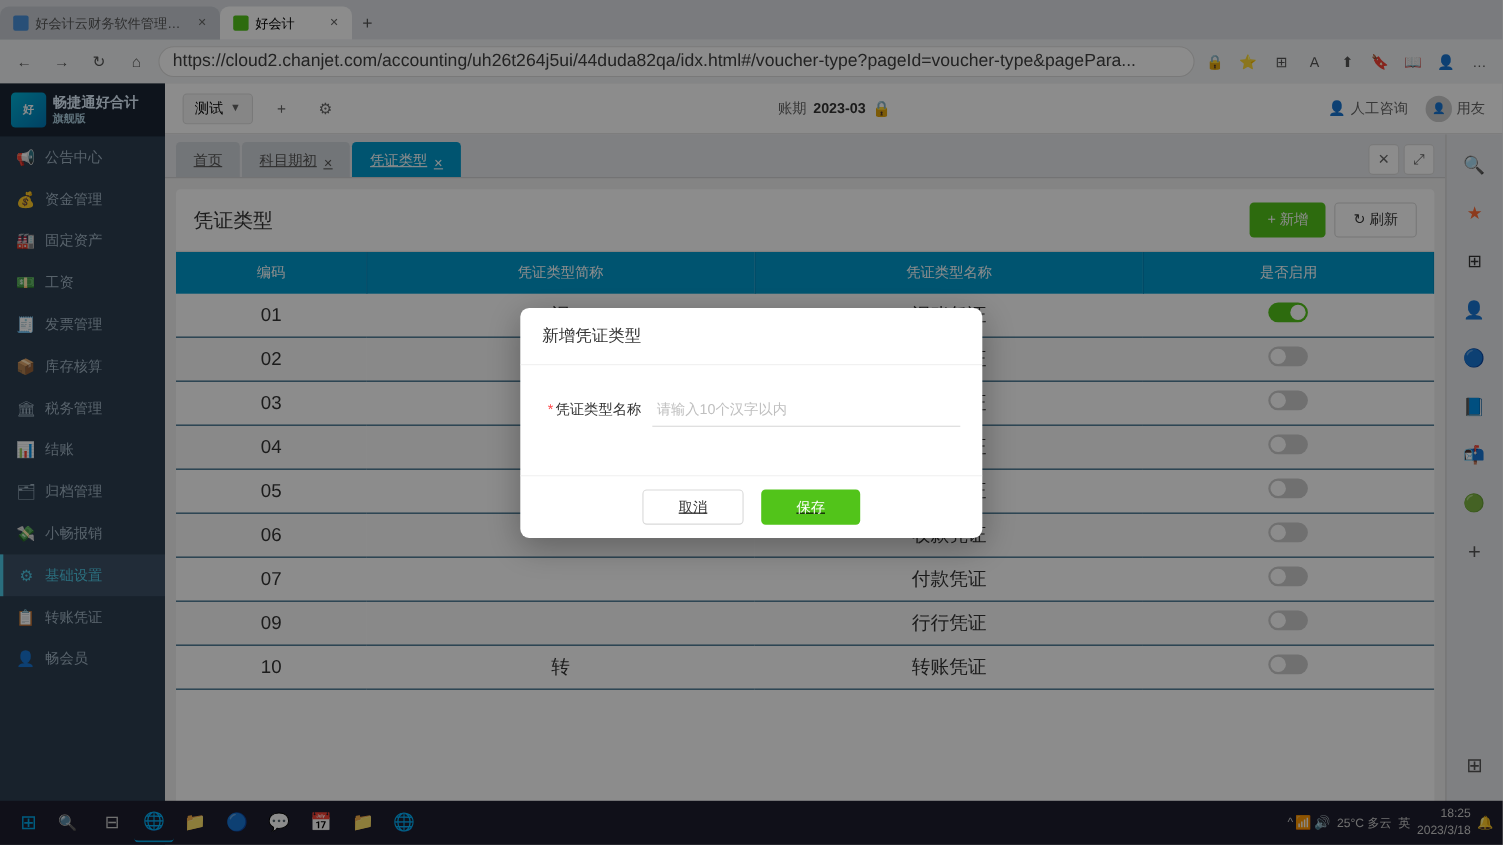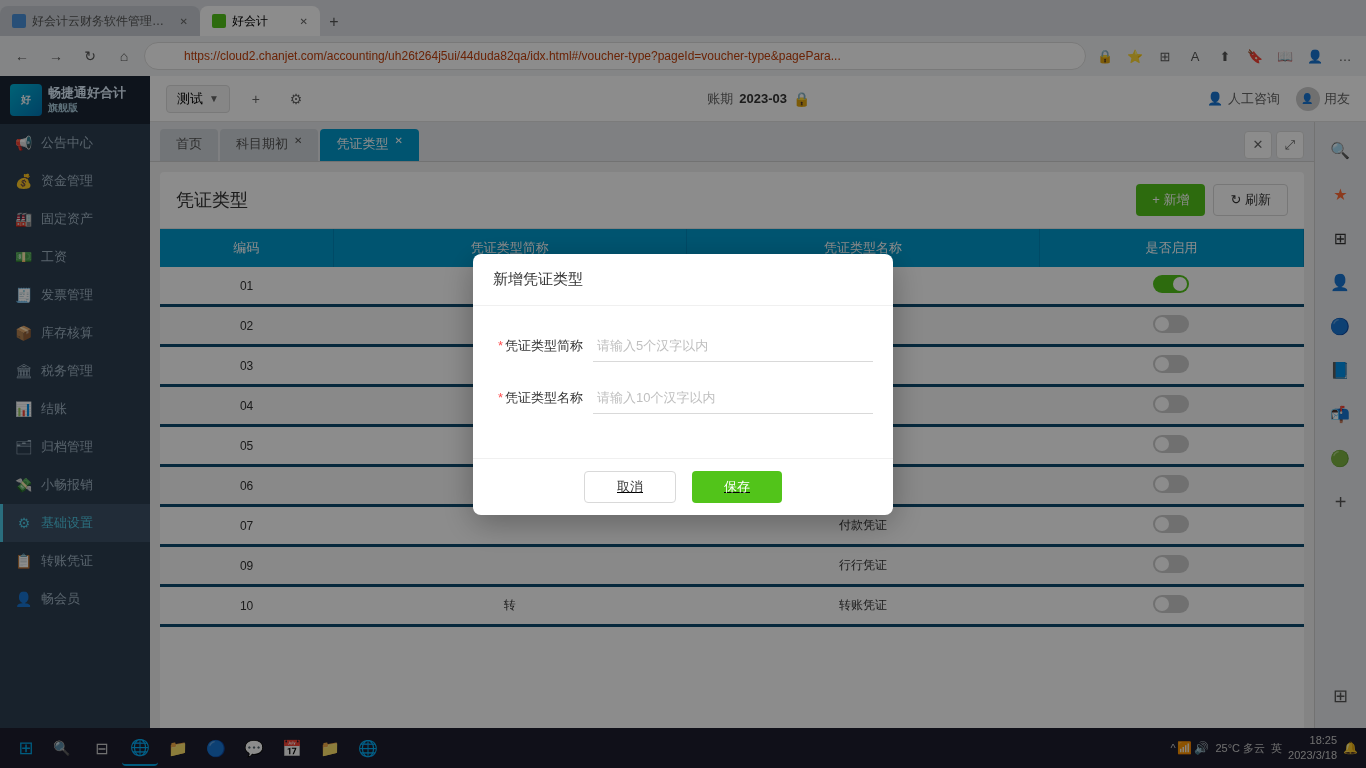--- a/index.html
+++ b/index.html
@@ -45,40 +45,40 @@
     .period-label { color: #666; }
     .period-value { color: #333; font-weight: bold; }
     .period-lock { color: #888; font-size: 14px; }
     .top-bar-right { margin-left: auto; display: flex; align-items: center; gap: 16px; }
     .consult-btn { display: flex; align-items: center; gap: 4px; color: #666; cursor: pointer; font-size: 13px; }
     .user-btn { display: flex; align-items: center; gap: 4px; color: #666; cursor: pointer; font-size: 13px; }
     .user-avatar { width: 24px; height: 24px; border-radius: 50%; background: #ccc; display: flex; align-items: center; justify-content: center; font-size: 10px; }
 
     
     .page-tabs { display: flex; align-items: center; background: #e8eaed; padding: 6px 0 0 0; padding-left: 10px; gap: 2px; height: 40px; border-bottom: 1px solid #d0d0d0; }
-    .page-tab { display: flex; align-items: flex-start; padding: 6px 16px; height: 32px; border-radius: 4px 4px 0 0; font-size: 13px; cursor: pointer; gap: 6px; }
+    .page-tab { display: flex; align-items: flex-end; padding: 6px 16px; height: 32px; border-radius: 4px 4px 0 0; font-size: 13px; cursor: pointer; gap: 6px; text-decoration: underline; }
     .page-tab.inactive { background: #d0d5da; color: #555; }
     .page-tab.active { background: #009acd; color: #fff; }
     .page-tab-close { font-size: 10px; cursor: pointer; }
     .page-tab-actions { margin-left: auto; display: flex; gap: 4px; padding-right: 10px; }
     .page-tab-action { width: 28px; height: 28px; display: flex; align-items: center; justify-content: center; cursor: pointer; color: #666; background: #fff; border-radius: 4px; border: 1px solid #ddd; }
 
     
     .content-area { flex: 1; background: #fff; margin: 10px; border-radius: 4px; overflow: hidden; display: flex; flex-direction: column; }
     .content-header { display: flex; align-items: center; justify-content: space-between; padding: 12px 16px; border-bottom: 1px solid #e8e8e8; }
     .content-title { font-size: 18px; color: #333; font-weight: normal; }
     .content-actions { display: flex; gap: 8px; }
     .btn-new { background: #52c41a; color: #fff; border: none; padding: 6px 16px; border-radius: 4px; cursor: pointer; font-size: 13px; display: flex; align-items: center; gap: 4px; }
     .btn-refresh { background: #fff; color: #333; border: 1px solid #d9d9d9; padding: 6px 16px; border-radius: 4px; cursor: pointer; font-size: 13px; display: flex; align-items: center; gap: 4px; }
 
     
     .data-table { width: 100%; border-collapse: collapse; }
     .data-table thead tr { background: #009acd; color: #fff; }
     .data-table th { padding: 10px 12px; text-align: center; font-weight: normal; font-size: 13px; border-right: 1px solid #0088bb; }
-    .data-table td { padding: 8px 12px; text-align: center; font-size: 12px; color: #333; border-bottom: 3px solid #0c4a6e; margin-top: 10px; }
+    .data-table td { padding: 8px 12px; text-align: center; font-size: 17px; color: #333; border-bottom: 1px solid #0c4a6e; margin-top: 10px; }
     .data-table tr:nth-child(even) td { background: #f9f9f9; }
     .toggle { width: 36px; height: 18px; border-radius: 9px; display: inline-flex; align-items: center; cursor: pointer; position: relative; }
     .toggle.on { background: #52c41a; }
     .toggle.off { background: #ccc; }
     .toggle-knob { width: 14px; height: 14px; background: #fff; border-radius: 50%; position: absolute; transition: left 0.2s; }
     .toggle.on .toggle-knob { left: 20px; }
     .toggle.off .toggle-knob { left: 2px; }
 
     
     .right-panel { width: 52px; background: #e8eaed; border-left: 1px solid #d0d0d0; display: flex; flex-direction: column; align-items: center; padding: 10px 0; gap: 8px; flex-shrink: 0; }
@@ -129,21 +129,21 @@
       <span class="tab-close">✕</span>
     </div>
     <div class="tab-new">+</div>
   </div>
   <div class="address-bar">
     <div class="nav-btn">←</div>
     <div class="nav-btn">→</div>
     <div class="nav-btn">↻</div>
     <div class="nav-btn">⌂</div>
     <div class="address-input">
-      <span style="font-size:12px;color:#c2410c;overflow:hidden;text-overflow:ellipsis;white-space:nowrap;margin-left:27px;">https://cloud2.chanjet.com/accounting/uh26t264j5ui/44duda82qa/idx.html#/voucher-type?pageId=voucher-type&amp;pagePara...</span>
+      <span style="font-size:16px;color:#404040;overflow:hidden;text-overflow:ellipsis;white-space:nowrap;">https://cloud2.chanjet.com/accounting/uh26t264j5ui/44duda82qa/idx.html#/voucher-type?pageId=voucher-type&amp;pagePara...</span>
     </div>
     <div class="browser-actions">
       <div class="browser-action-btn">🔒</div>
       <div class="browser-action-btn">⭐</div>
       <div class="browser-action-btn">⊞</div>
       <div class="browser-action-btn">A</div>
       <div class="browser-action-btn">⬆</div>
       <div class="browser-action-btn">🔖</div>
       <div class="browser-action-btn">📖</div>
       <div class="browser-action-btn">👤</div>
@@ -385,26 +385,20 @@
 </div>
 
 <div class="modal-overlay">
   <div class="modal">
     <div class="modal-header">
       <span class="modal-title">新增凭证类型</span>
     </div>
     <div class="modal-body">
       <div class="form-row">
         <label class="form-label">
-          <span class="required">*</span><span>凭证类型简称</span>
-        </label>
-        <input class="form-input" type="text" placeholder="请输入5个汉字以内" style="">
-      </div>
-      <div class="form-row">
-        <label class="form-label">
           <span class="required">*</span><span>凭证类型名称</span>
         </label>
         <input class="form-input" type="text" placeholder="请输入10个汉字以内" style="">
       </div>
     </div>
     <div class="modal-footer">
       <button class="btn-cancel">取消</button>
       <button class="btn-save">保存</button>
     </div>
   </div>

